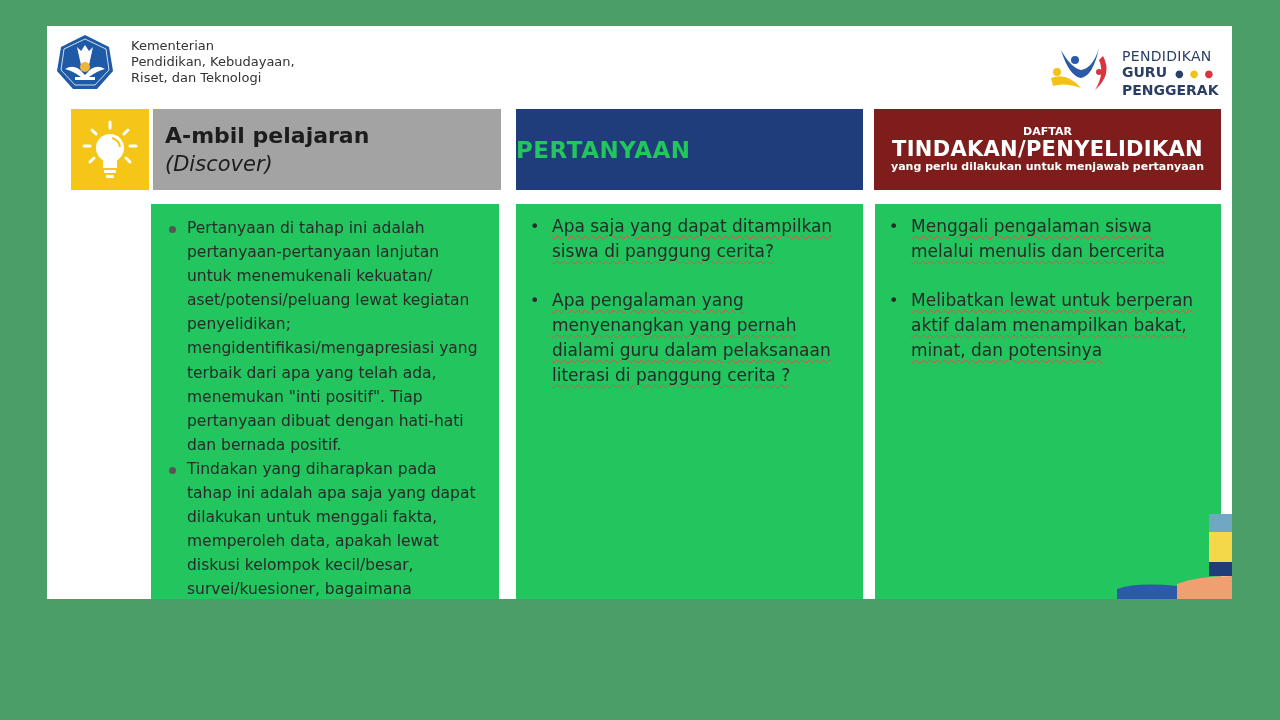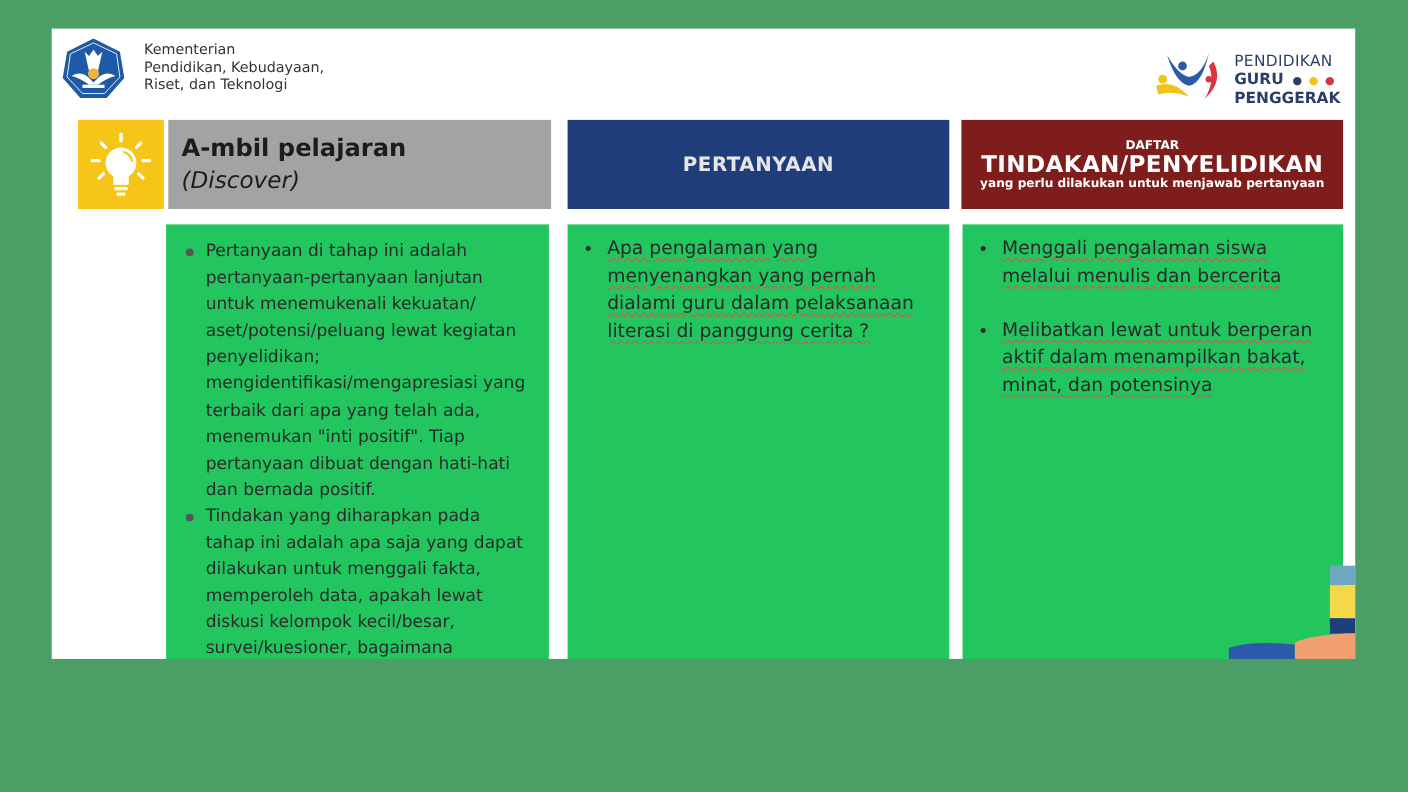--- a/index.html
+++ b/index.html
@@ -38,22 +38,22 @@
   }
   .hdr-yellow {
     left:106px; width:348px; background:#a3a3a3;
     padding-left:12px; box-sizing:border-box;
     display:flex; flex-direction:column; justify-content:center;
   }
   .hdr-yellow .t1 { font-size:22px; font-weight:bold; color:#1c1c1c; line-height:28px; }
   .hdr-yellow .t2 { font-size:21px; font-style:italic; color:#1c1c1c; line-height:28px; }
   .hdr-blue {
     left:469px; width:347px; background:#1f3d7a;
-    display:flex; align-items:center; justify-content:center;
-    color:#e5e5e5; font-size:18px; font-weight:bold; letter-spacing:0.5px;
+    display:flex; align-items:center; justify-content:flex-start;
+    color:#22c55e; font-size:23px; font-weight:bold; letter-spacing:0.5px;
   }
   .hdr-teal {
     left:827px; width:347px; background:#7f1d1d;
     display:flex; flex-direction:column; align-items:center; justify-content:center;
     color:#fff; text-align:center;
   }
   .hdr-teal .a { font-size:11px; font-weight:bold; line-height:13px; }
   .hdr-teal .b { font-size:21px; font-weight:bold; line-height:22px; letter-spacing:0.3px; }
   .hdr-teal .c { font-size:11px; font-weight:bold; line-height:14px; }
   
@@ -157,20 +157,21 @@
 
   <div class="panel panel-1">
     <ul>
       <li>Pertanyaan di tahap ini adalah pertanyaan-pertanyaan lanjutan untuk menemukenali kekuatan/ aset/potensi/peluang lewat kegiatan penyelidikan; mengidentifikasi/mengapresiasi yang terbaik dari apa yang telah ada, menemukan "inti positif". Tiap pertanyaan dibuat dengan hati-hati dan bernada positif.</li>
       <li>Tindakan yang diharapkan pada tahap ini adalah apa saja yang dapat dilakukan untuk menggali fakta, memperoleh data, apakah lewat diskusi kelompok kecil/besar, survei/kuesioner, bagaimana melibatkan beragam dan berbagai pihak (multi unsur).</li>
     </ul>
   </div>
 
   <div class="panel panel-2">
     <ul>
+      <li class="squig">Apa saja yang dapat ditampilkan siswa di panggung cerita?</li>
       <li class="squig">Apa pengalaman yang menyenangkan yang pernah dialami guru dalam pelaksanaan literasi di panggung cerita ?</li>
     </ul>
   </div>
 
   <div class="panel panel-3">
     <ul>
       <li class="squig">Menggali pengalaman siswa melalui menulis dan bercerita</li>
       <li class="squig">Melibatkan lewat untuk berperan aktif dalam menampilkan bakat, minat, dan potensinya</li>
     </ul>
   </div>

